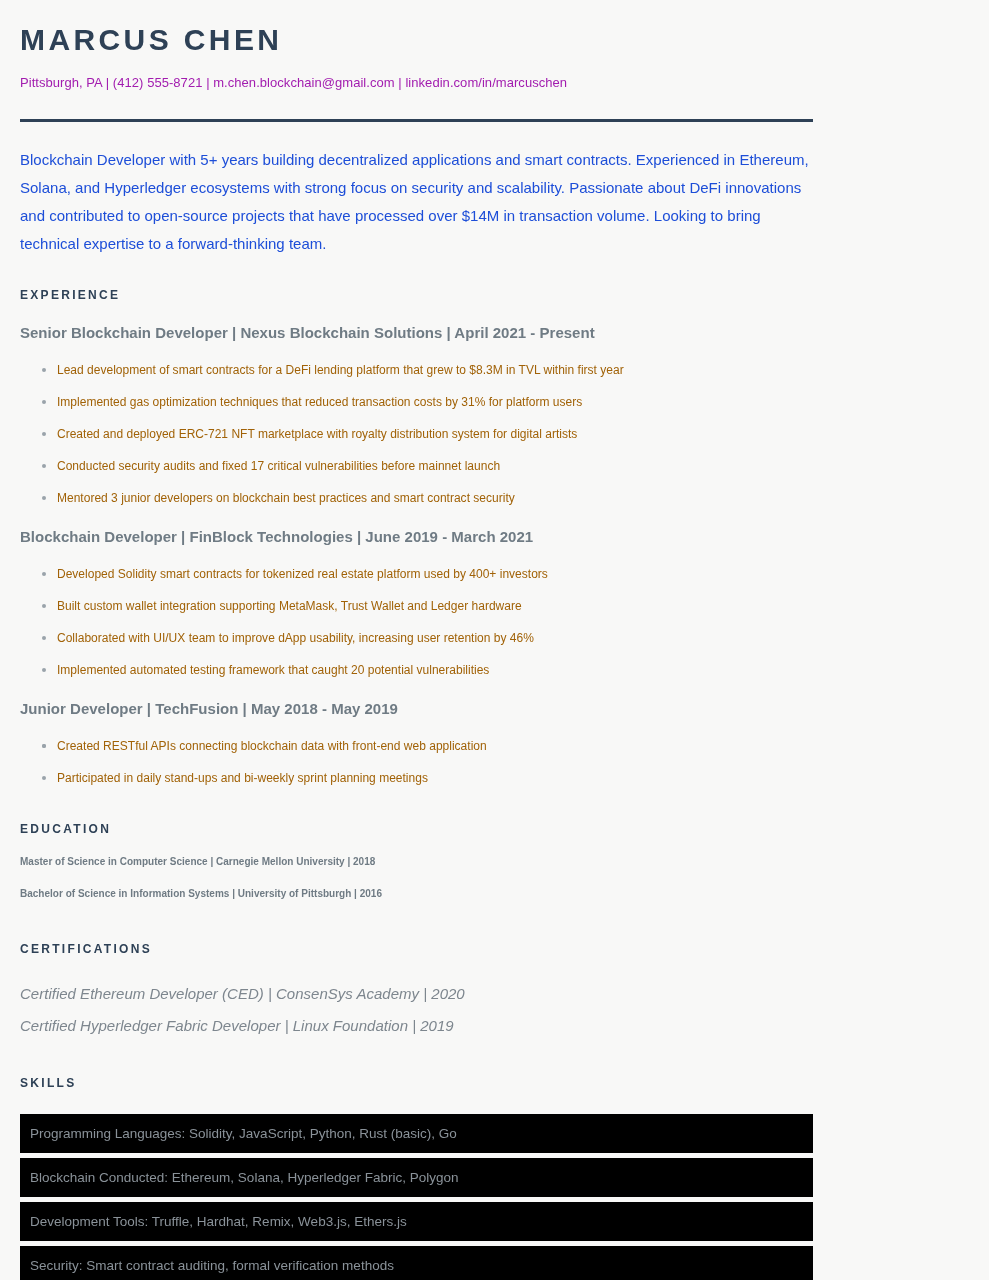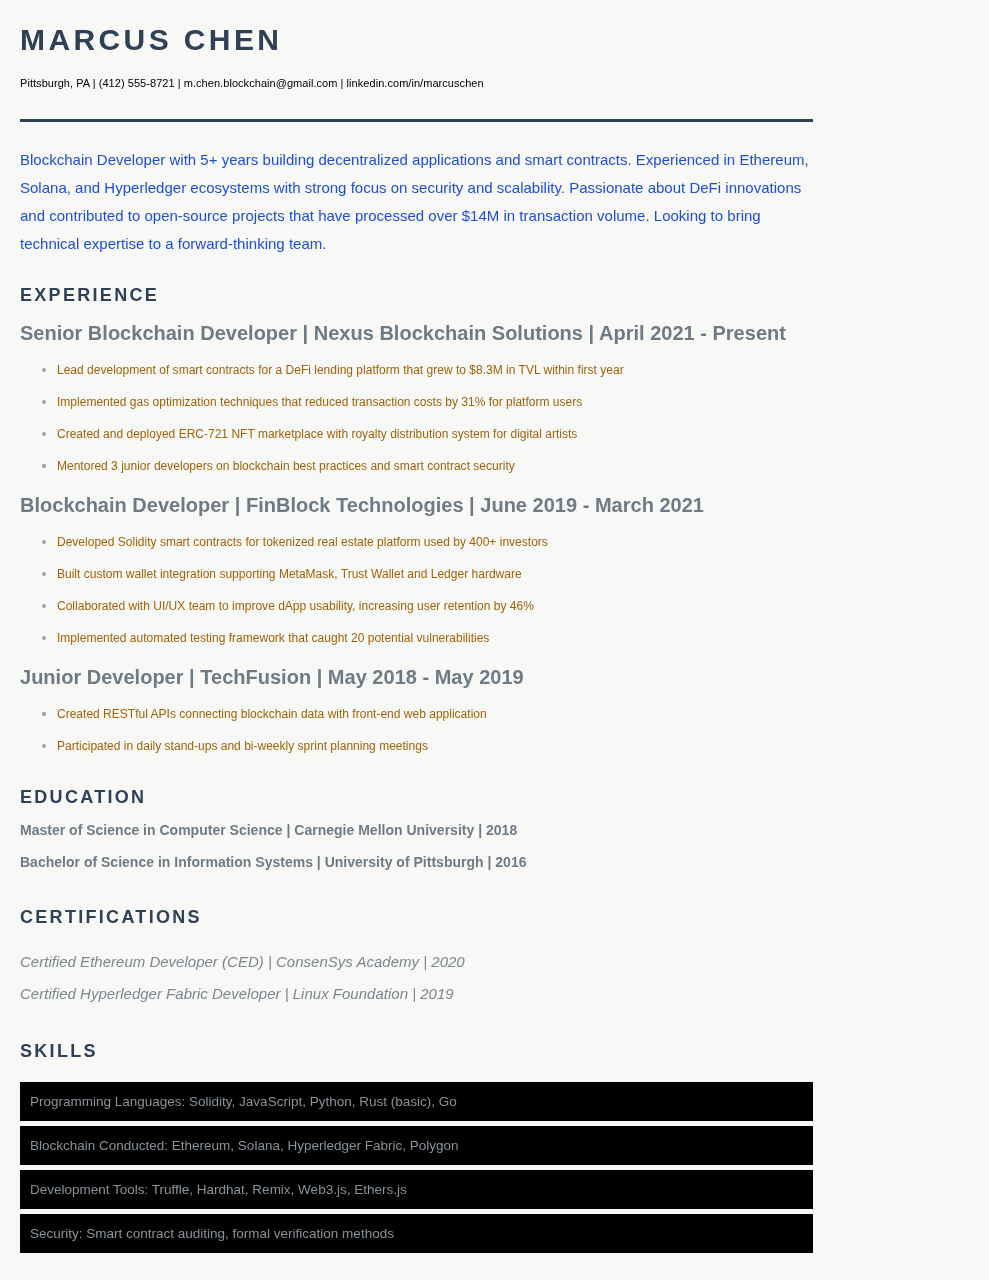--- a/index.html
+++ b/index.html
@@ -29,22 +29,22 @@
   .name {
     font-size: 30px;
     font-weight: bold;
     letter-spacing: 3.4px;
     color: #2e4156;
     line-height: 36px;
     margin-bottom: 16px;
   }
 
   .contact {
-    font-size: 11px;
-    color: #000000;
+    font-size: 13px;
+    color: #a21caf;
     line-height: 18px;
     letter-spacing: 0.05px;
   }
 
   .rule {
     height: 3px;
     background: #2e4156;
     margin-top: 27px;
     margin-bottom: 24px;
   }
@@ -57,33 +57,33 @@
     letter-spacing: 0.01px;
     text-align: left;
   }
 
   
   .section {
     margin-top: 22px;
   }
 
   .section-title {
-    font-size: 18px;
+    font-size: 12px;
     font-weight: bold;
     letter-spacing: 2.3px;
     color: #2e4156;
     line-height: 22px;
     margin-bottom: 16px;
   }
 
   
   .job { margin-bottom: 0; }
 
   .job-heading {
-    font-size: 20px;
+    font-size: 15px;
     font-weight: bold;
     color: #6f7b84;
     line-height: 22px;
     margin-bottom: 10px;
     letter-spacing: 0.01px;
   }
 
   .bullets { list-style: none; margin-bottom: 12px; }
 
   .bullet {
@@ -100,21 +100,21 @@
     left: 22px;
     top: 14px;
     width: 4px;
     height: 4px;
     border-radius: 50%;
     background: #9aa3aa;
   }
 
   
   .edu-line {
-    font-size: 14px;
+    font-size: 10px;
     font-weight: bold;
     color: #6f7b84;
     line-height: 32px;
     letter-spacing: 0.01px;
   }
 
   
   .cert-line {
     font-size: 15px;
     font-style: italic;
@@ -159,21 +159,21 @@
 
   <div class="section section-experience">
     <h2 class="section-title">EXPERIENCE</h2>
 
     <div class="job">
       <div class="job-heading">Senior Blockchain Developer | Nexus Blockchain Solutions | April 2021 - Present</div>
       <ul class="bullets">
         <li class="bullet"><span class="dot"></span><span>Lead development of smart contracts for a DeFi lending platform that grew to $8.3M in TVL within first year</span></li>
         <li class="bullet"><span class="dot"></span><span>Implemented gas optimization techniques that reduced transaction costs by 31% for platform users</span></li>
         <li class="bullet"><span class="dot"></span><span>Created and deployed ERC-721 NFT marketplace with royalty distribution system for digital artists</span></li>
-        <li class="bullet"><span class="dot"></span></li>
+        <li class="bullet"><span class="dot"></span><span>Conducted security audits and fixed 17 critical vulnerabilities before mainnet launch</span></li>
         <li class="bullet"><span class="dot"></span><span>Mentored 3 junior developers on blockchain best practices and smart contract security</span></li>
       </ul>
     </div>
 
     <div class="job">
       <div class="job-heading">Blockchain Developer | FinBlock Technologies | June 2019 - March 2021</div>
       <ul class="bullets">
         <li class="bullet"><span class="dot"></span><span>Developed Solidity smart contracts for tokenized real estate platform used by 400+ investors</span></li>
         <li class="bullet"><span class="dot"></span><span>Built custom wallet integration supporting MetaMask, Trust Wallet and Ledger hardware</span></li>
         <li class="bullet"><span class="dot"></span><span>Collaborated with UI/UX team to improve dApp usability, increasing user retention by 46%</span></li>

